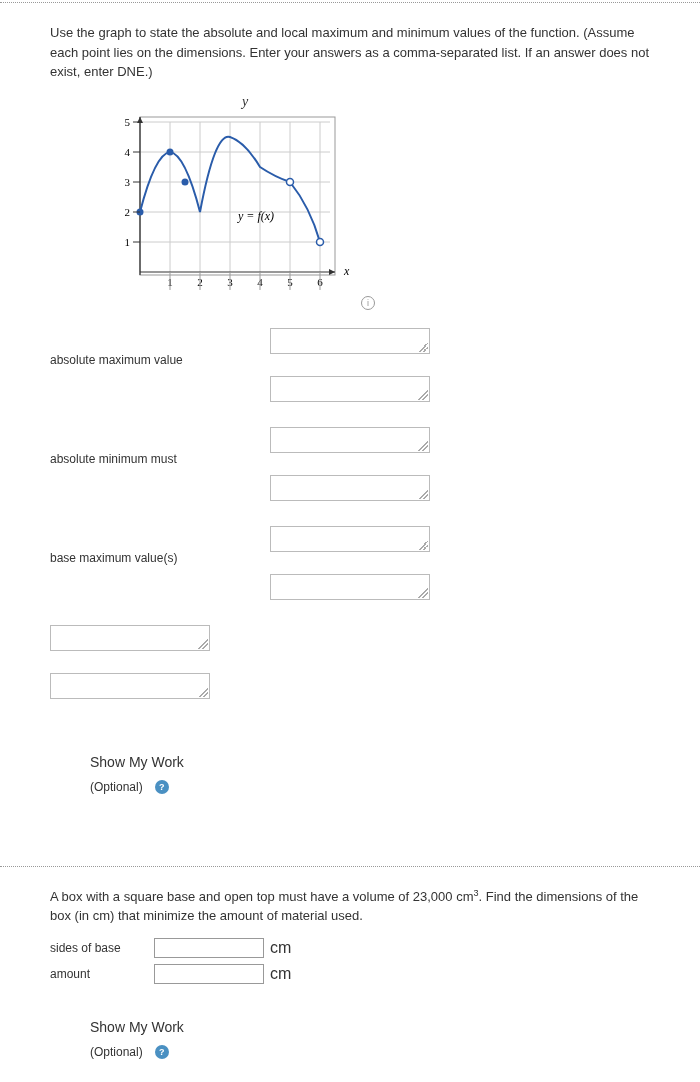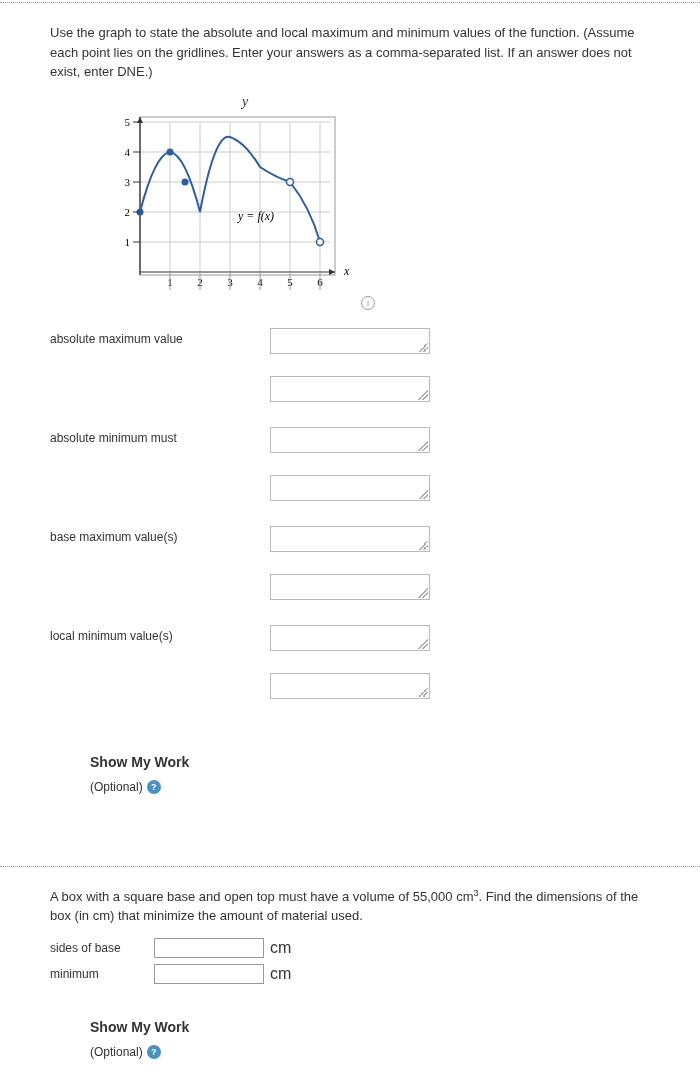--- a/index.html
+++ b/index.html
@@ -51,20 +51,21 @@
       display: grid;
       grid-template-columns: 210px 170px;
       row-gap: 25px;
       column-gap: 10px;
       align-items: start;
       margin-top: 8px;
     }
     .answer-label {
       font-size: 12px;
       padding-top: 4px;
+      margin-top: 21px;
     }
     .answer-inputs {
       display: flex;
       flex-direction: column;
       gap: 22px;
     }
     .text-input {
       width: 160px;
       height: 26px;
       border: 1px solid #bbb;
@@ -84,28 +85,28 @@
       width: 10px;
       height: 10px;
       background: linear-gradient(135deg, transparent 50%, #aaa 50%, #aaa 60%, transparent 60%, transparent 70%, #aaa 70%, #aaa 80%, transparent 80%);
       pointer-events: none;
     }
     .show-work {
       margin-top: 55px;
       margin-left: 40px;
     }
     .show-work-title {
-      font-weight: bold;
+      font-weight: normal;
       font-size: 14px;
       margin-bottom: 10px;
     }
     .optional-row {
       display: flex;
       align-items: flex-start;
-      gap: 4px;
+      gap: 12px;
       font-size: 12px;
     }
     .help-icon {
       width: 14px;
       height: 14px;
       border-radius: 50%;
       background: #4a90c2;
       color: #fff;
       display: flex;
       align-items: center;
@@ -142,21 +143,21 @@
       font-family: 'Times New Roman', serif;
       font-size: 14px;
     }
   </style>
 </head>
 <body>
 
 <div class="dotted-divider"></div>
 
 <div class="question-container">
-  <div class="question-text">Use the graph to state the absolute and local maximum and minimum values of the function. (Assume each point lies on the gridlines. Enter your answers as a comma-separated list. If an answer does not exist, enter DNE.)</div>
+  <div class="question-text">Use the graph to state the absolute and local maximum and minimum values of the function. (Assume each point lies on the dimensions. Enter your answers as a comma-separated list. If an answer does not exist, enter DNE.)</div>
 
   <div class="graph-wrapper">
     <div class="y-label" style="text-align:center;margin-left:30px;margin-bottom:2px;">y</div>
     <svg width="260" height="195">
 
       <g>
 
         <line x1="40" y1="10" x2="40" y2="160" stroke="#ccc"></line>
         <line x1="70" y1="10" x2="70" y2="160" stroke="#ccc"></line>
         <line x1="100" y1="10" x2="100" y2="160" stroke="#ccc"></line>
@@ -232,21 +233,20 @@
       <div class="input-wrapper"><input class="text-input" style=""></div>
       <div class="input-wrapper"><input class="text-input" style=""></div>
     </div>
 
     <div class="answer-label">base maximum value(s)</div>
     <div class="answer-inputs">
       <div class="input-wrapper"><input class="text-input" style=""></div>
       <div class="input-wrapper"><input class="text-input" style=""></div>
     </div>
 
-    <div class="answer-label">local minimum value(s)</div>
     <div class="answer-inputs">
       <div class="input-wrapper"><input class="text-input" style=""></div>
       <div class="input-wrapper"><input class="text-input" style=""></div>
     </div>
   </div>
 
   <div class="show-work">
     <div class="show-work-title">Show My Work</div>
     <div class="optional-row">
       <span>(Optional)</span>
@@ -254,29 +254,29 @@
     </div>
   </div>
 </div>
 
 <div style="height:50px;"></div>
 
 <div class="dotted-divider"></div>
 
 <div class="question-container">
   <div class="question-text">
-    <span>A box with a square base and open top must have a volume of 55,000 cm</span><sup>3</sup><span>. Find the dimensions of the box (in cm) that minimize the amount of material used.</span>
+    <span>A box with a square base and open top must have a volume of 23,000 cm</span><sup>3</sup><span>. Find the dimensions of the box (in cm) that minimize the amount of material used.</span>
   </div>
 
   <div class="q2-inputs">
     <div>sides of base</div>
     <input class="q2-input" style="">
     <span class="unit">cm</span>
 
-    <div>minimum</div>
+    <div>amount</div>
     <input class="q2-input" style="">
     <span class="unit">cm</span>
   </div>
 
   <div class="show-work" style="margin-top:35px;">
     <div class="show-work-title">Show My Work</div>
     <div class="optional-row">
       <span>(Optional)</span>
       <span class="help-icon">?</span>
     </div>

